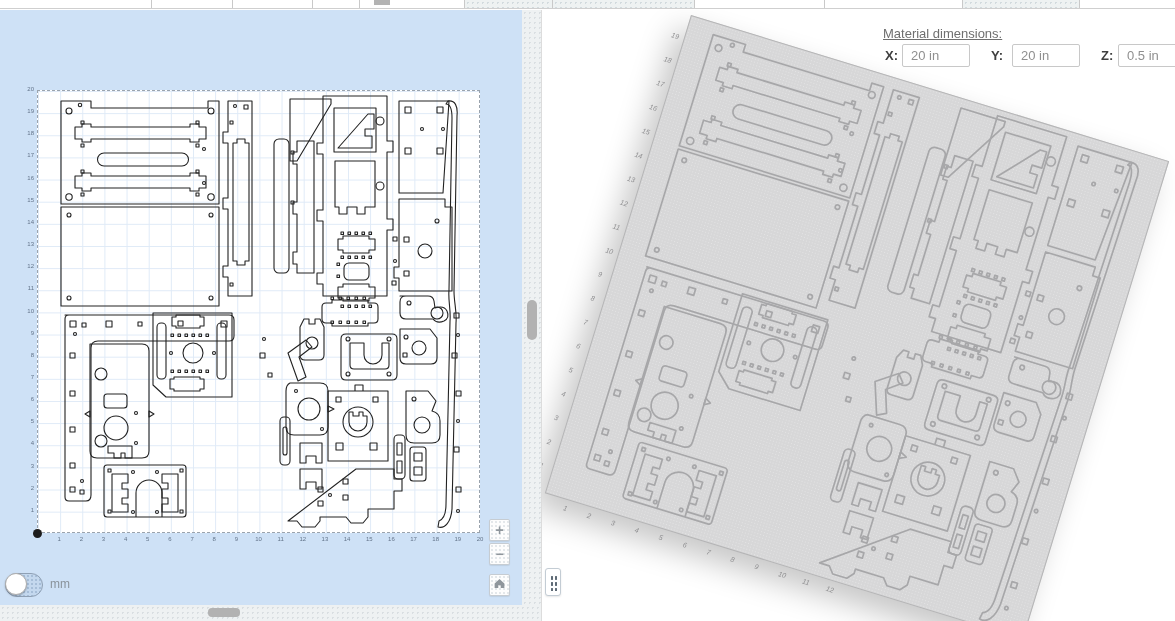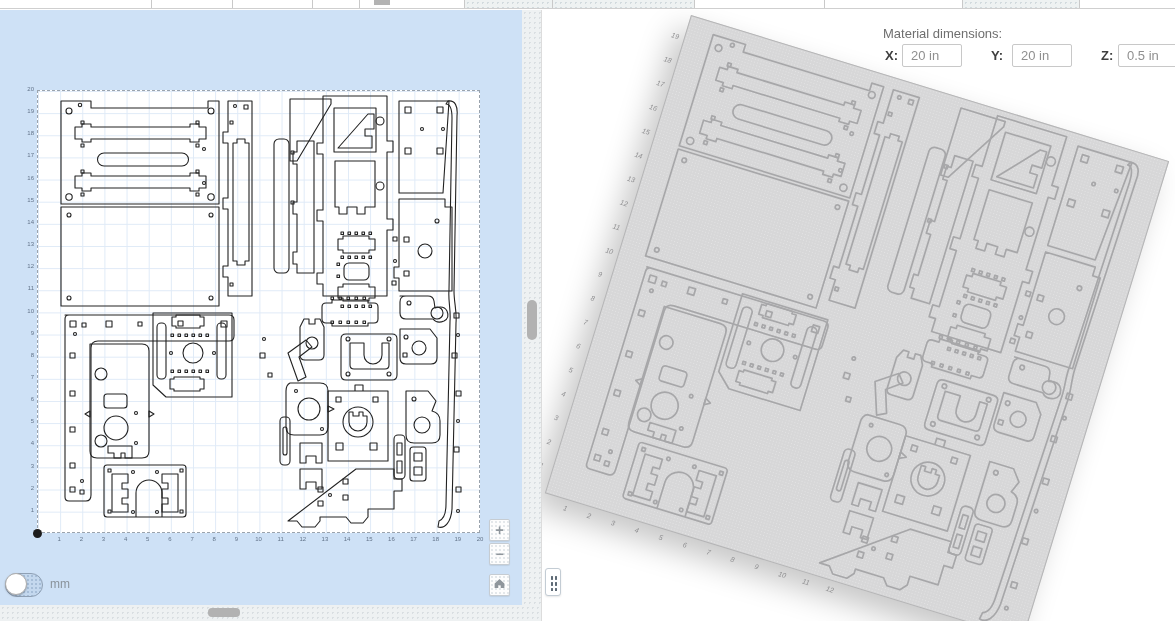--- a/index.html
+++ b/index.html
@@ -72,23 +72,23 @@
     transform:rotate(17deg); transform-origin:0 0;
     background:linear-gradient(115deg, var(--slab) 0%, #d2d2d3 60%, #cbcbcd 100%);
     background-image:radial-gradient(rgba(255,255,255,.3) 1px, transparent 1px);
     background-size:3px 3px; background-color:var(--slab);
     border:1px solid #b5b5b6; box-shadow:-10px 16px 30px rgba(0,0,0,.22); }
   #slab-svg { position:absolute; left:0; top:0; width:500px; height:500px; }
   #slab-svg path, #slab-svg rect, #slab-svg circle
     { fill:none; stroke:var(--engrave); stroke-width:1.5; stroke-linejoin:round; }
   .slab-tick { position:absolute; font-size:7px; font-style:italic; color:#8e8e90; }
 
-  .dims-title { position:absolute; left:341px; top:16px; font-size:13px; color:#6f6f6f; }
+  .dims-title { position:absolute; left:341px; top:16px; font-size:13px; color:#6f6f6f;text-decoration:underline; }
   .dim-label { position:absolute; top:38px; font-size:13px; font-weight:700; color:#3f3f3f; }
-  .dim-input { position:absolute; top:34px; width:60px; height:23px; border:1px solid #c8c8c8;
+  .dim-input { position:absolute; top:34px; width:68px; height:23px; border:1px solid #c8c8c8;
     border-radius:2px; font-family:"Liberation Sans", sans-serif;
     font-size:13px; color:#8f8f8f; padding:2px 8px; background:#fff; }
   #xlab{left:343px;} #xin{left:360px;} #ylab{left:449px;} #yin{left:470px;}
   #zlab{left:559px;} #zin{left:576px;}
 
   .grip { position:absolute; left:3px; top:558px; width:16px; height:28px;
     background:#fff; border:1px solid #c3ccd4; border-radius:3px;
     box-shadow:0 1px 2px rgba(0,0,0,.1); display:flex; align-items:center; justify-content:center;
     cursor:col-resize; }
   .grip-dots { width:8px; height:17px;

